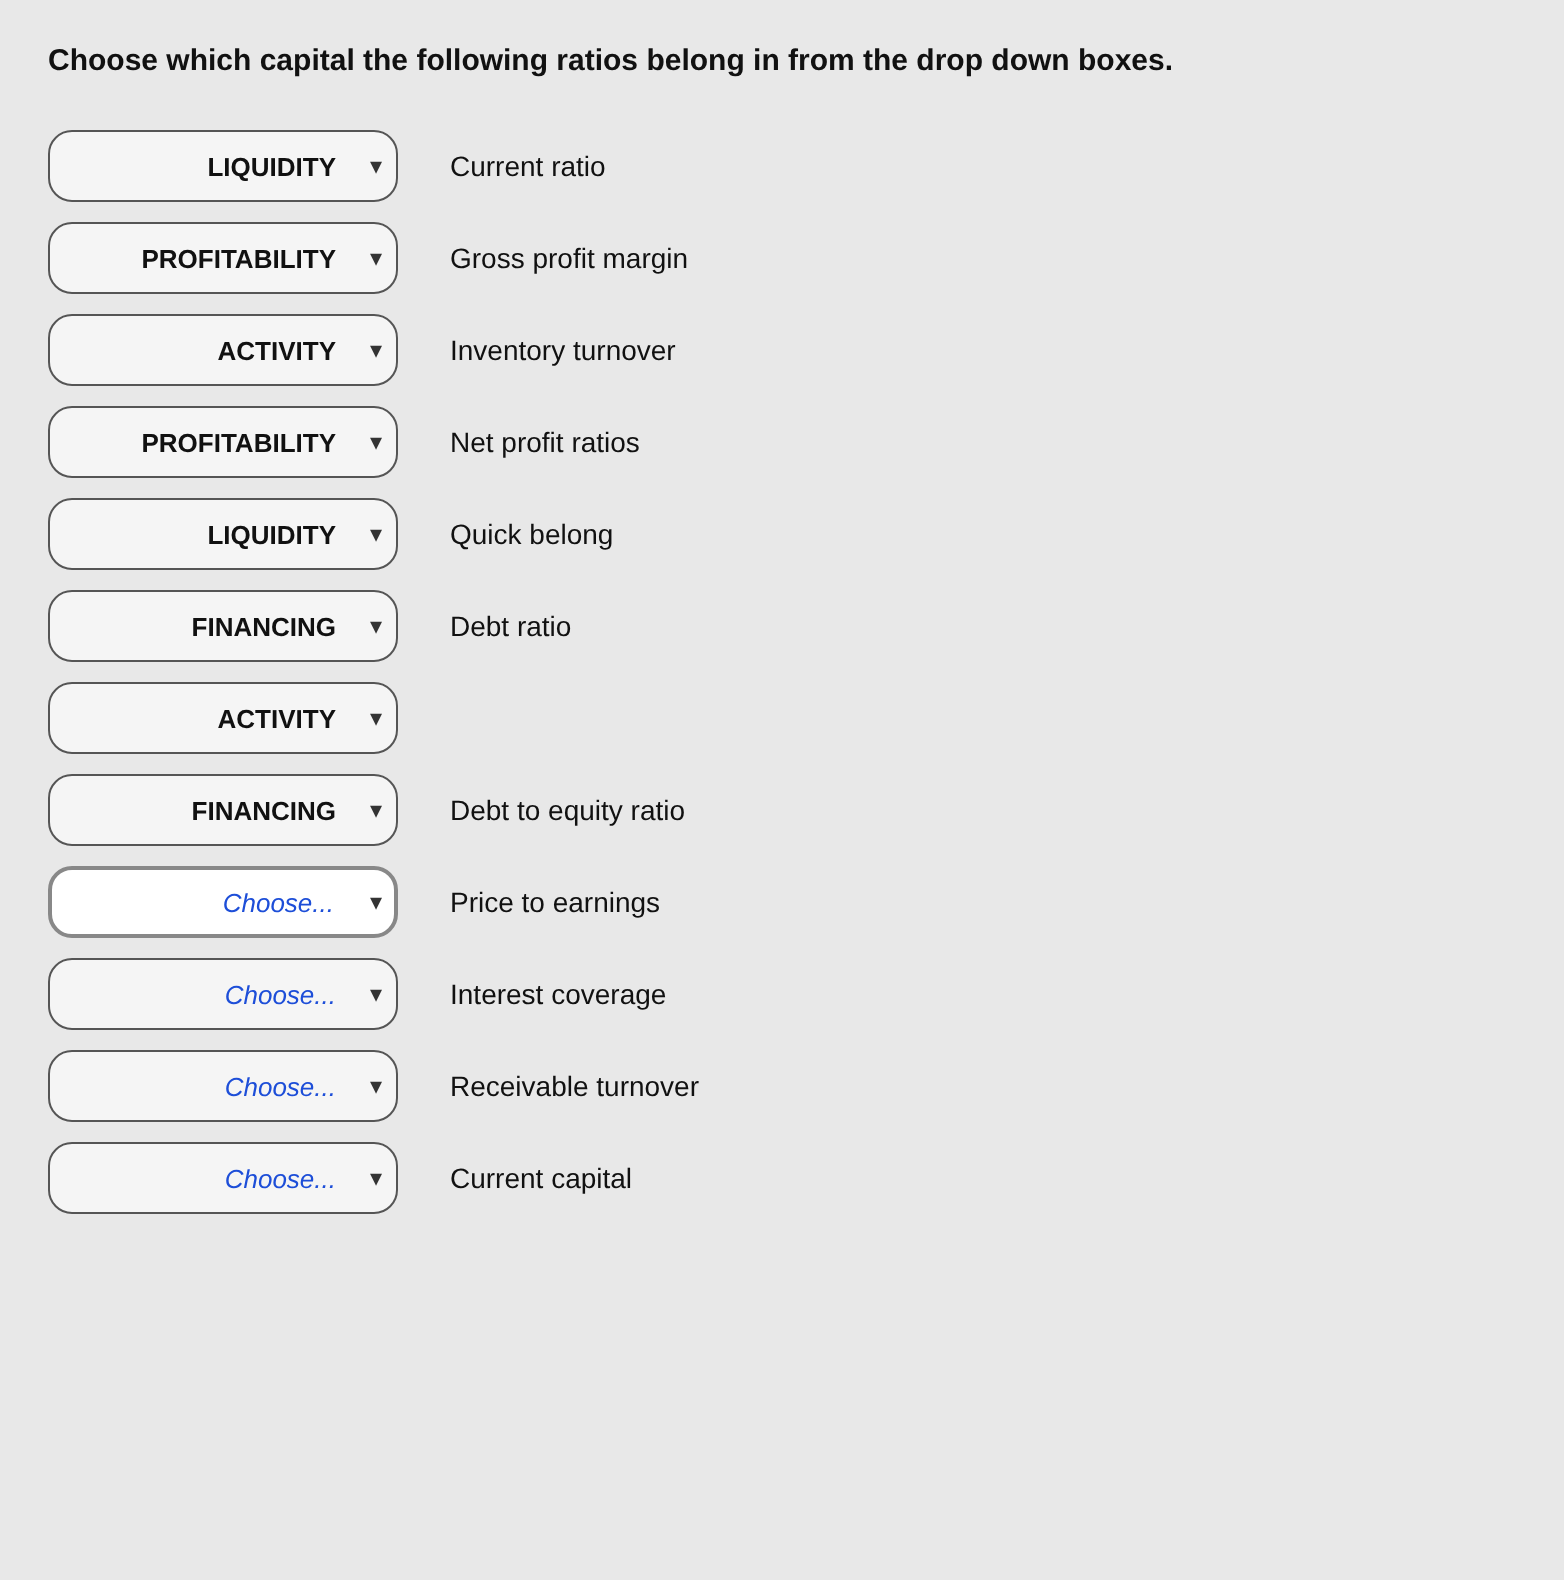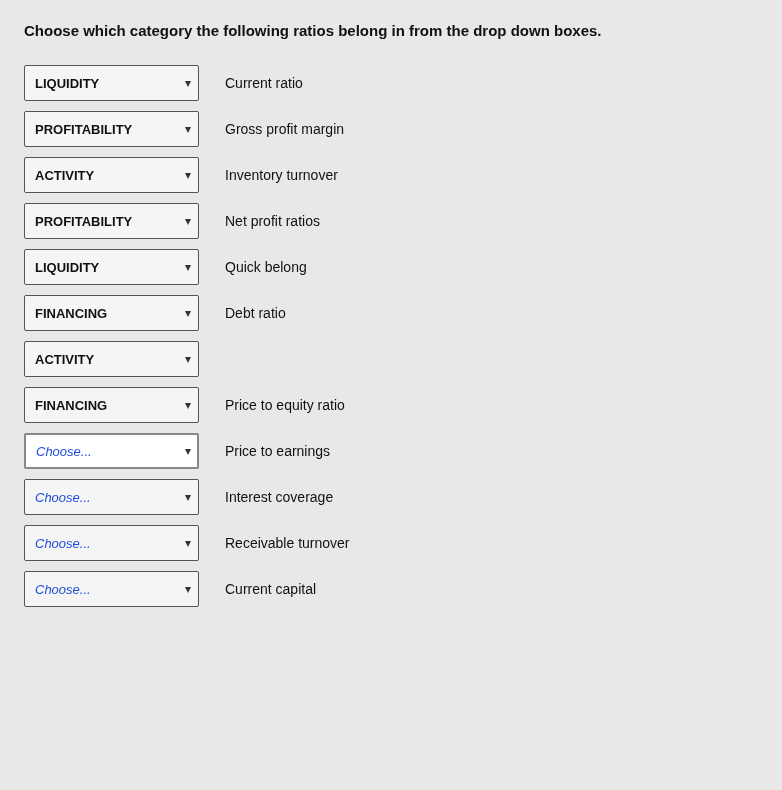--- a/index.html
+++ b/index.html
@@ -40,22 +40,23 @@
       -webkit-appearance: none;
       background-color: #f5f5f5;
       border: 1.5px solid #555;
       padding: 6px 30px 6px 10px;
       font-size: 13px;
       font-weight: bold;
       color: #111;
       cursor: pointer;
       width: 175px;
       height: 36px;
-      border-radius: 2px;
+      border-radius: 12px;
       outline: none;
+      text-align: right;
     }
 
     select.unanswered {
       font-weight: normal;
       color: #1d4ed8;
       font-style: italic;
     }
 
     .chevron-icon {
       position: absolute;
@@ -74,21 +75,21 @@
     }
 
     .row-highlighted select {
       border: 2px solid #888;
       background-color: #fff;
     }
   </style>
 </head>
 <body>
 
-<p class="instruction">Choose which category the following ratios belong in from the drop down boxes.</p>
+<p class="instruction">Choose which capital the following ratios belong in from the drop down boxes.</p>
 
 <div id="rows-container">
     <div class="ratio-row">
       <div class="dropdown-wrapper"><select><option value="Choose...">Choose...</option><option value="LIQUIDITY" selected="">LIQUIDITY</option><option value="PROFITABILITY">PROFITABILITY</option><option value="ACTIVITY">ACTIVITY</option><option value="FINANCING">FINANCING</option></select><span class="chevron-icon">▾</span></div>
       <span class="ratio-label">Current ratio</span>
     </div>
     <div class="ratio-row">
       <div class="dropdown-wrapper"><select><option value="Choose...">Choose...</option><option value="LIQUIDITY">LIQUIDITY</option><option value="PROFITABILITY" selected="">PROFITABILITY</option><option value="ACTIVITY">ACTIVITY</option><option value="FINANCING">FINANCING</option></select><span class="chevron-icon">▾</span></div>
       <span class="ratio-label">Gross profit margin</span>
     </div>
@@ -106,21 +107,21 @@
     </div>
     <div class="ratio-row">
       <div class="dropdown-wrapper"><select><option value="Choose...">Choose...</option><option value="LIQUIDITY">LIQUIDITY</option><option value="PROFITABILITY">PROFITABILITY</option><option value="ACTIVITY">ACTIVITY</option><option value="FINANCING" selected="">FINANCING</option></select><span class="chevron-icon">▾</span></div>
       <span class="ratio-label">Debt ratio</span>
     </div>
     <div class="ratio-row">
       <div class="dropdown-wrapper"><select><option value="Choose...">Choose...</option><option value="LIQUIDITY">LIQUIDITY</option><option value="PROFITABILITY">PROFITABILITY</option><option value="ACTIVITY" selected="">ACTIVITY</option><option value="FINANCING">FINANCING</option></select><span class="chevron-icon">▾</span></div>
     </div>
     <div class="ratio-row">
       <div class="dropdown-wrapper"><select><option value="Choose...">Choose...</option><option value="LIQUIDITY">LIQUIDITY</option><option value="PROFITABILITY">PROFITABILITY</option><option value="ACTIVITY">ACTIVITY</option><option value="FINANCING" selected="">FINANCING</option></select><span class="chevron-icon">▾</span></div>
-      <span class="ratio-label">Price to equity ratio</span>
+      <span class="ratio-label">Debt to equity ratio</span>
     </div>
     <div class="ratio-row row-highlighted">
       <div class="dropdown-wrapper"><select class="unanswered"><option value="Choose...">Choose...</option><option value="LIQUIDITY">LIQUIDITY</option><option value="PROFITABILITY">PROFITABILITY</option><option value="ACTIVITY">ACTIVITY</option><option value="FINANCING">FINANCING</option></select><span class="chevron-icon">▾</span></div>
       <span class="ratio-label">Price to earnings</span>
     </div>
     <div class="ratio-row">
       <div class="dropdown-wrapper"><select class="unanswered"><option value="Choose...">Choose...</option><option value="LIQUIDITY">LIQUIDITY</option><option value="PROFITABILITY">PROFITABILITY</option><option value="ACTIVITY">ACTIVITY</option><option value="FINANCING">FINANCING</option></select><span class="chevron-icon">▾</span></div>
       <span class="ratio-label">Interest coverage</span>
     </div>
     <div class="ratio-row">

